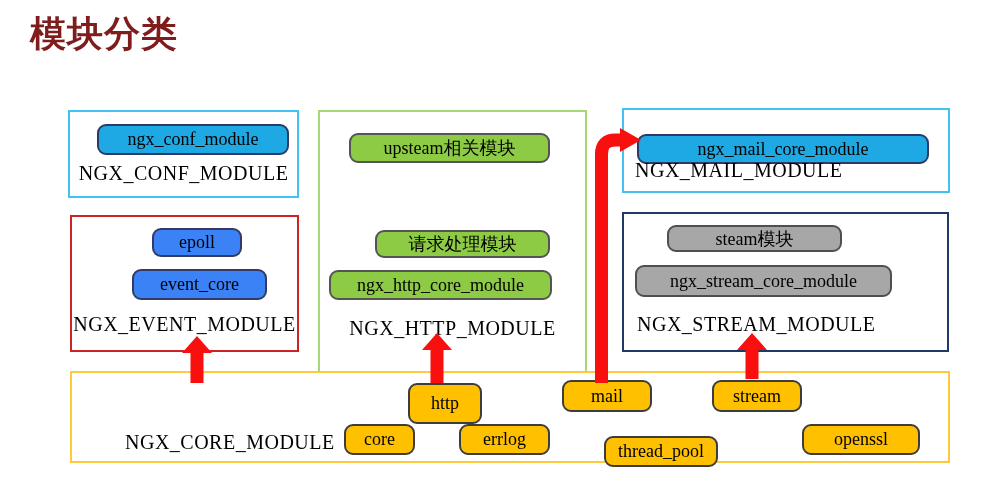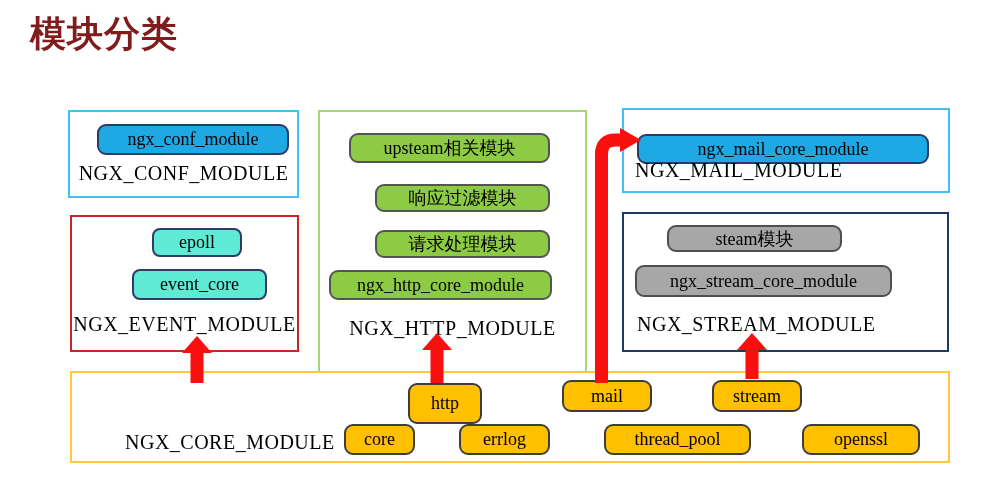--- a/index.html
+++ b/index.html
@@ -20,21 +20,21 @@
   .box-stream { left:622px; top:212px; width:327px; height:140px; border-color:#1F3864; }
   .box-core   { left:70px;  top:371px; width:880px; height:92px;  border-color:#FFC83D; }
 
   .chip {
     position:absolute; box-sizing:border-box;
     display:flex; align-items:center; justify-content:center;
     font-size:18px; color:#000; white-space:nowrap;
     border:2px solid #39425E; border-radius:9px;
   }
   .chip-blue  { background:#1FA9E4; border-color:#2B3A66; }
-  .chip-pink  { background:#5eead4; border-color:#333A66;border-radius:8px; }
+  .chip-pink  { background:#3b82f6; border-color:#333A66; }
   .chip-green { background:#8DCB44; border-color:#545454; }
   .chip-gray  { background:#A7A7A7; border-color:#4F4F4F; }
   .chip-gold  { background:#FFC000; border-color:#3D3D3D; }
 
   .box-label {
     position:absolute; font-size:20px; color:#000; white-space:nowrap; letter-spacing:0.5px;
   }
   .label-center { left:0; width:100%; text-align:center; }
 
   .arrows { position:absolute; left:0; top:0; z-index:5; pointer-events:none; }
@@ -52,21 +52,20 @@
   </div>
 
   <div class="box box-event">
     <div class="chip chip-pink" style="left:80px;top:11px;width:90px;height:29px">epoll</div>
     <div class="chip chip-pink" style="left:60px;top:52px;width:135px;height:31px">event_core</div>
     <div class="box-label label-center" style="top:96px">NGX_EVENT_MODULE</div>
   </div>
 
   <div class="box box-http">
     <div class="chip chip-green" style="left:29px;top:21px;width:201px;height:30px">upsteam相关模块</div>
-    <div class="chip chip-green" style="left:55px;top:72px;width:175px;height:28px">响应过滤模块</div>
     <div class="chip chip-green" style="left:55px;top:118px;width:175px;height:28px">请求处理模块</div>
     <div class="chip chip-green" style="left:9px;top:158px;width:223px;height:30px">ngx_http_core_module</div>
     <div class="box-label label-center" style="top:205px">NGX_HTTP_MODULE</div>
   </div>
 
   <div class="box box-mail">
     <div class="chip chip-blue" style="left:13px;top:24px;width:292px;height:30px">ngx_mail_core_module</div>
     <div class="box-label" style="left:11px;top:49px">NGX_MAIL_MODULE</div>
   </div>
 
@@ -75,21 +74,21 @@
     <div class="chip chip-gray" style="left:11px;top:51px;width:257px;height:32px">ngx_stream_core_module</div>
     <div class="box-label" style="left:13px;top:99px">NGX_STREAM_MODULE</div>
   </div>
 
   <div class="box box-core">
     <div class="chip chip-gold" style="left:336px;top:10px;width:74px;height:41px">http</div>
     <div class="chip chip-gold" style="left:490px;top:7px;width:90px;height:32px">mail</div>
     <div class="chip chip-gold" style="left:640px;top:7px;width:90px;height:32px">stream</div>
     <div class="chip chip-gold" style="left:272px;top:51px;width:71px;height:31px">core</div>
     <div class="chip chip-gold" style="left:387px;top:51px;width:91px;height:31px">errlog</div>
-    <div class="chip chip-gold" style="left:532px;top:51px;width:147px;height:31px">thread_pool</div>
+    <div class="chip chip-gold" style="left:532px;top:63px;width:114px;height:31px">thread_pool</div>
     <div class="chip chip-gold" style="left:730px;top:51px;width:118px;height:31px">openssl</div>
     <div class="box-label" style="left:53px;top:58px">NGX_CORE_MODULE</div>
   </div>
 
   <svg class="arrows" width="985" height="487" viewBox="0 0 985 487">
 
     <polygon fill="#FA0F0F" points="190.5,383 190.5,353 182,353 197,336 212,353 203.5,353 203.5,383"></polygon>
 
     <polygon fill="#FA0F0F" points="430.5,383 430.5,350 422,350 437,333 452,350 443.5,350 443.5,383"></polygon>
 

